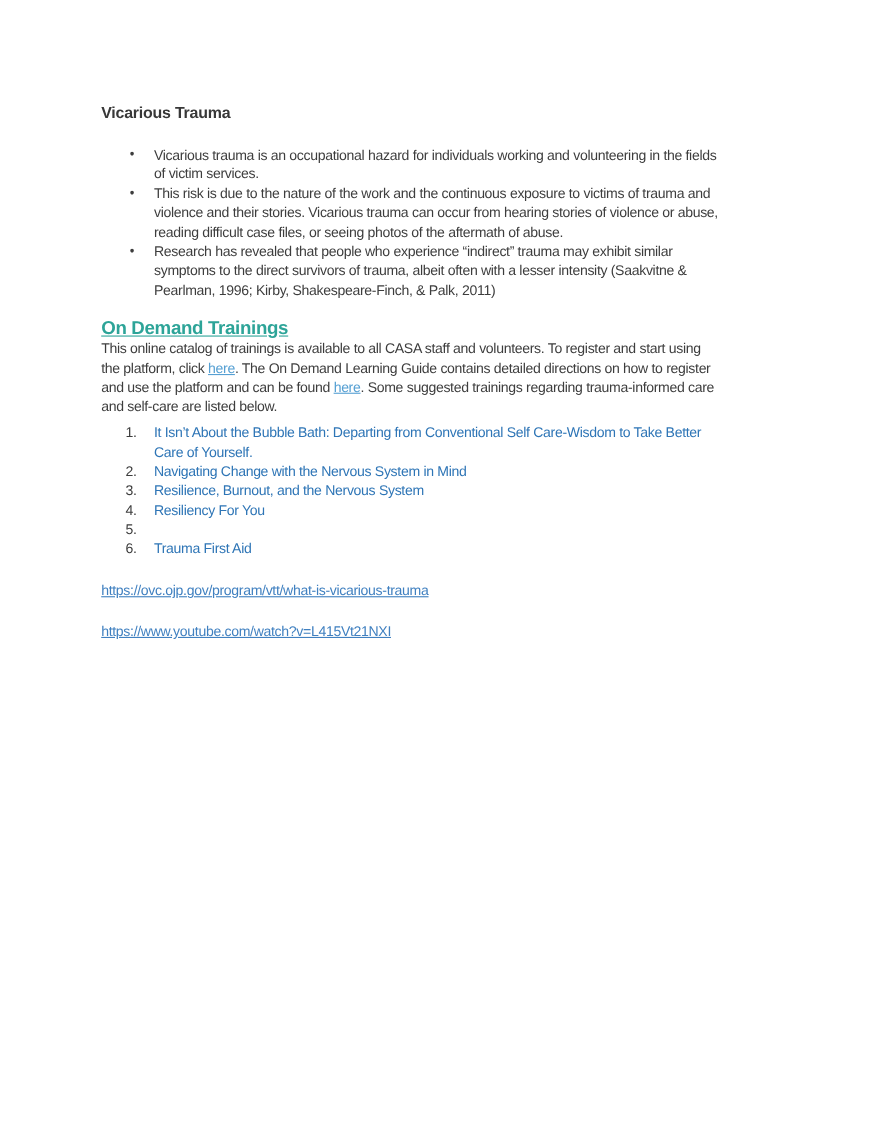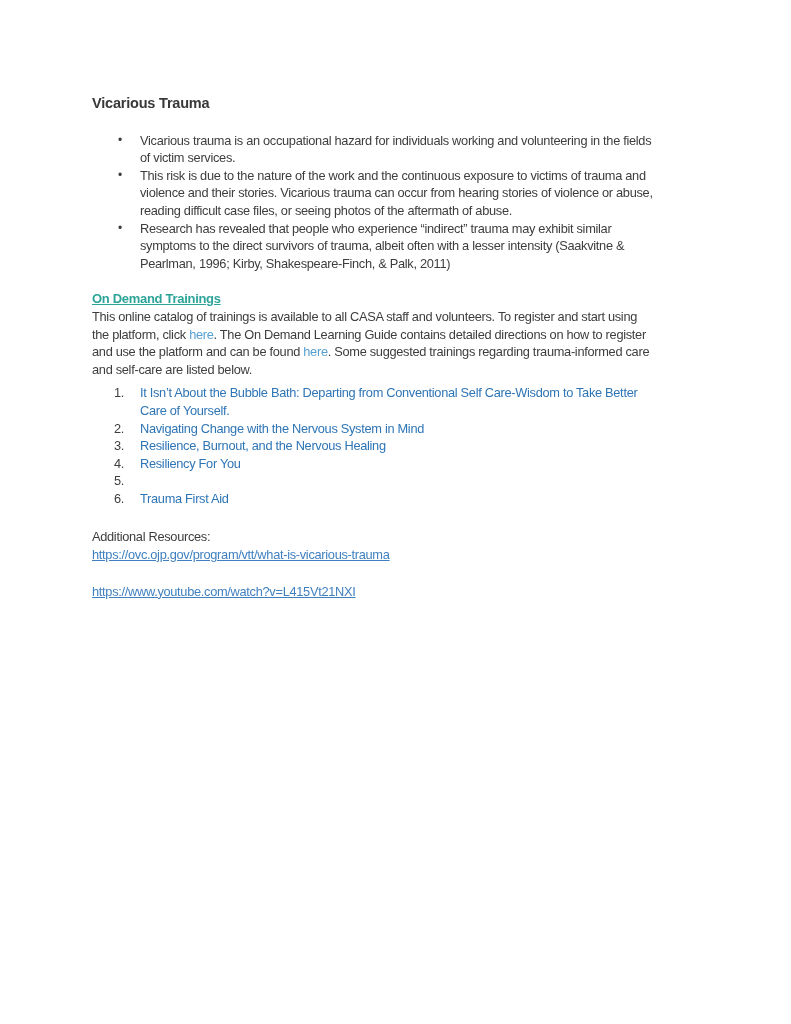--- a/index.html
+++ b/index.html
@@ -38,33 +38,34 @@
   .bullet-item { display: flex; }
   .bullet-marker {
     flex: none;
     width: 22px;
     margin-left: 26px;
     font-size: 12px;
   }
   .li-text { flex: 1; min-width: 0; }
   .section-heading {
     margin: 0;
-    font-size: 13px;
+    font-size: 17px;
     font-weight: bold;
   }
   .section-heading a {
     color: var(--heading-teal, #2da498);
     text-decoration: underline;
     cursor: pointer;
   }
   .intro {
     margin: 0 0 6px 0;
   }
   .inline-link {
     color: var(--inline-link-blue, #56a0d3);
+    text-decoration: underline;
     cursor: pointer;
   }
   .training-list {
     list-style: none;
     margin: 0 0 21px 0;
     padding: 0;
   }
   .training-item { display: flex; }
   .training-num {
     flex: none;
@@ -117,33 +118,32 @@
     <li class="training-item">
       <span class="training-num">1.</span>
       <a class="training-link">It Isn’t About the Bubble Bath: Departing from Conventional Self Care-Wisdom to Take Better<br>Care of Yourself.</a>
     </li>
     <li class="training-item">
       <span class="training-num">2.</span>
       <a class="training-link">Navigating Change with the Nervous System in Mind</a>
     </li>
     <li class="training-item">
       <span class="training-num">3.</span>
-      <a class="training-link">Resilience, Burnout, and the Nervous Healing</a>
+      <a class="training-link">Resilience, Burnout, and the Nervous System</a>
     </li>
     <li class="training-item">
       <span class="training-num">4.</span>
       <a class="training-link">Resiliency For You</a>
     </li>
     <li class="training-item">
       <span class="training-num">5.</span>
     </li>
     <li class="training-item">
       <span class="training-num">6.</span>
       <a class="training-link">Trauma First Aid</a>
     </li>
   </ol>
 
-  <p class="resources-label">Additional Resources:</p>
 
   <a class="url-link">https://ovc.ojp.gov/program/vtt/what-is-vicarious-trauma</a>
   <a class="url-link second">https://www.youtube.com/watch?v=L415Vt21NXI</a>
 
 </div>
 
 </body></html>

